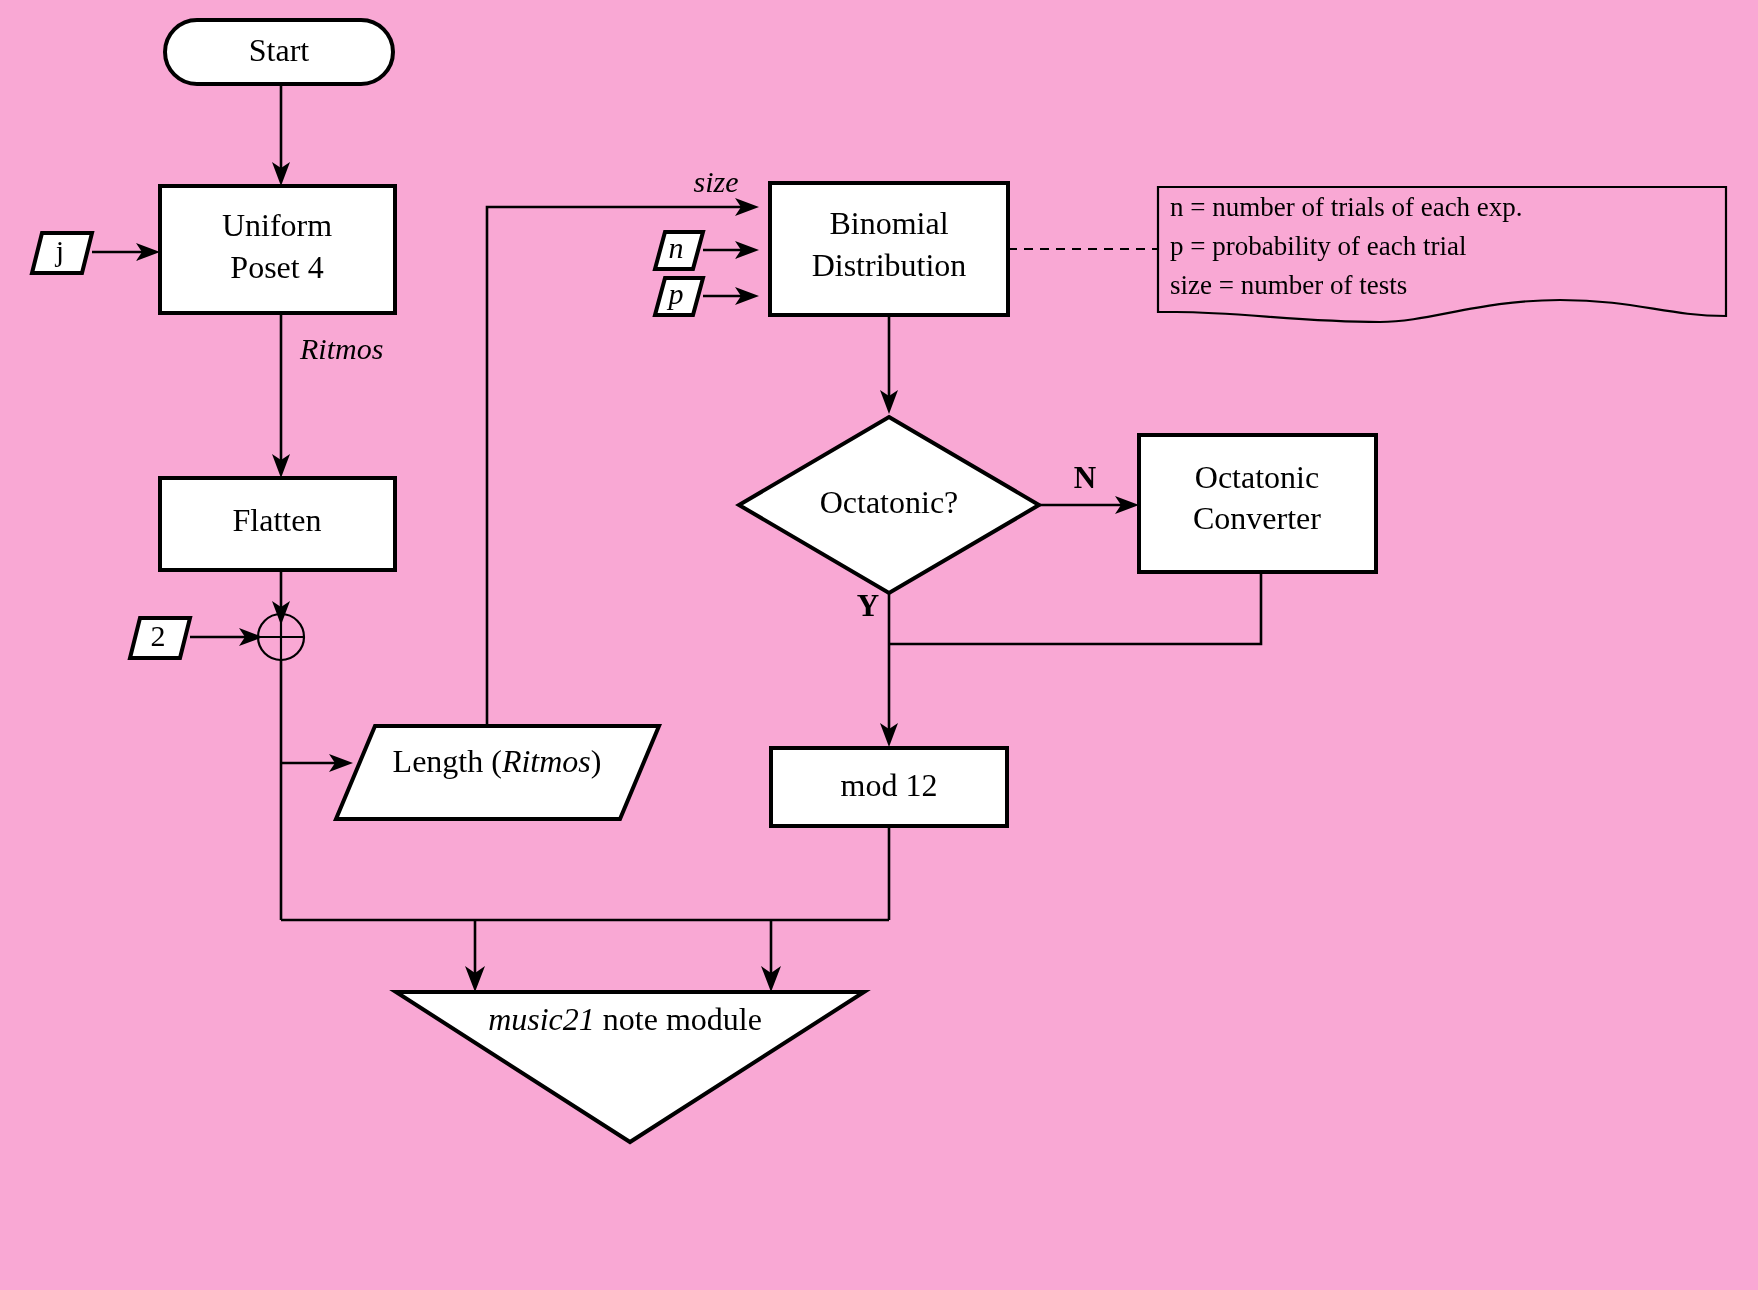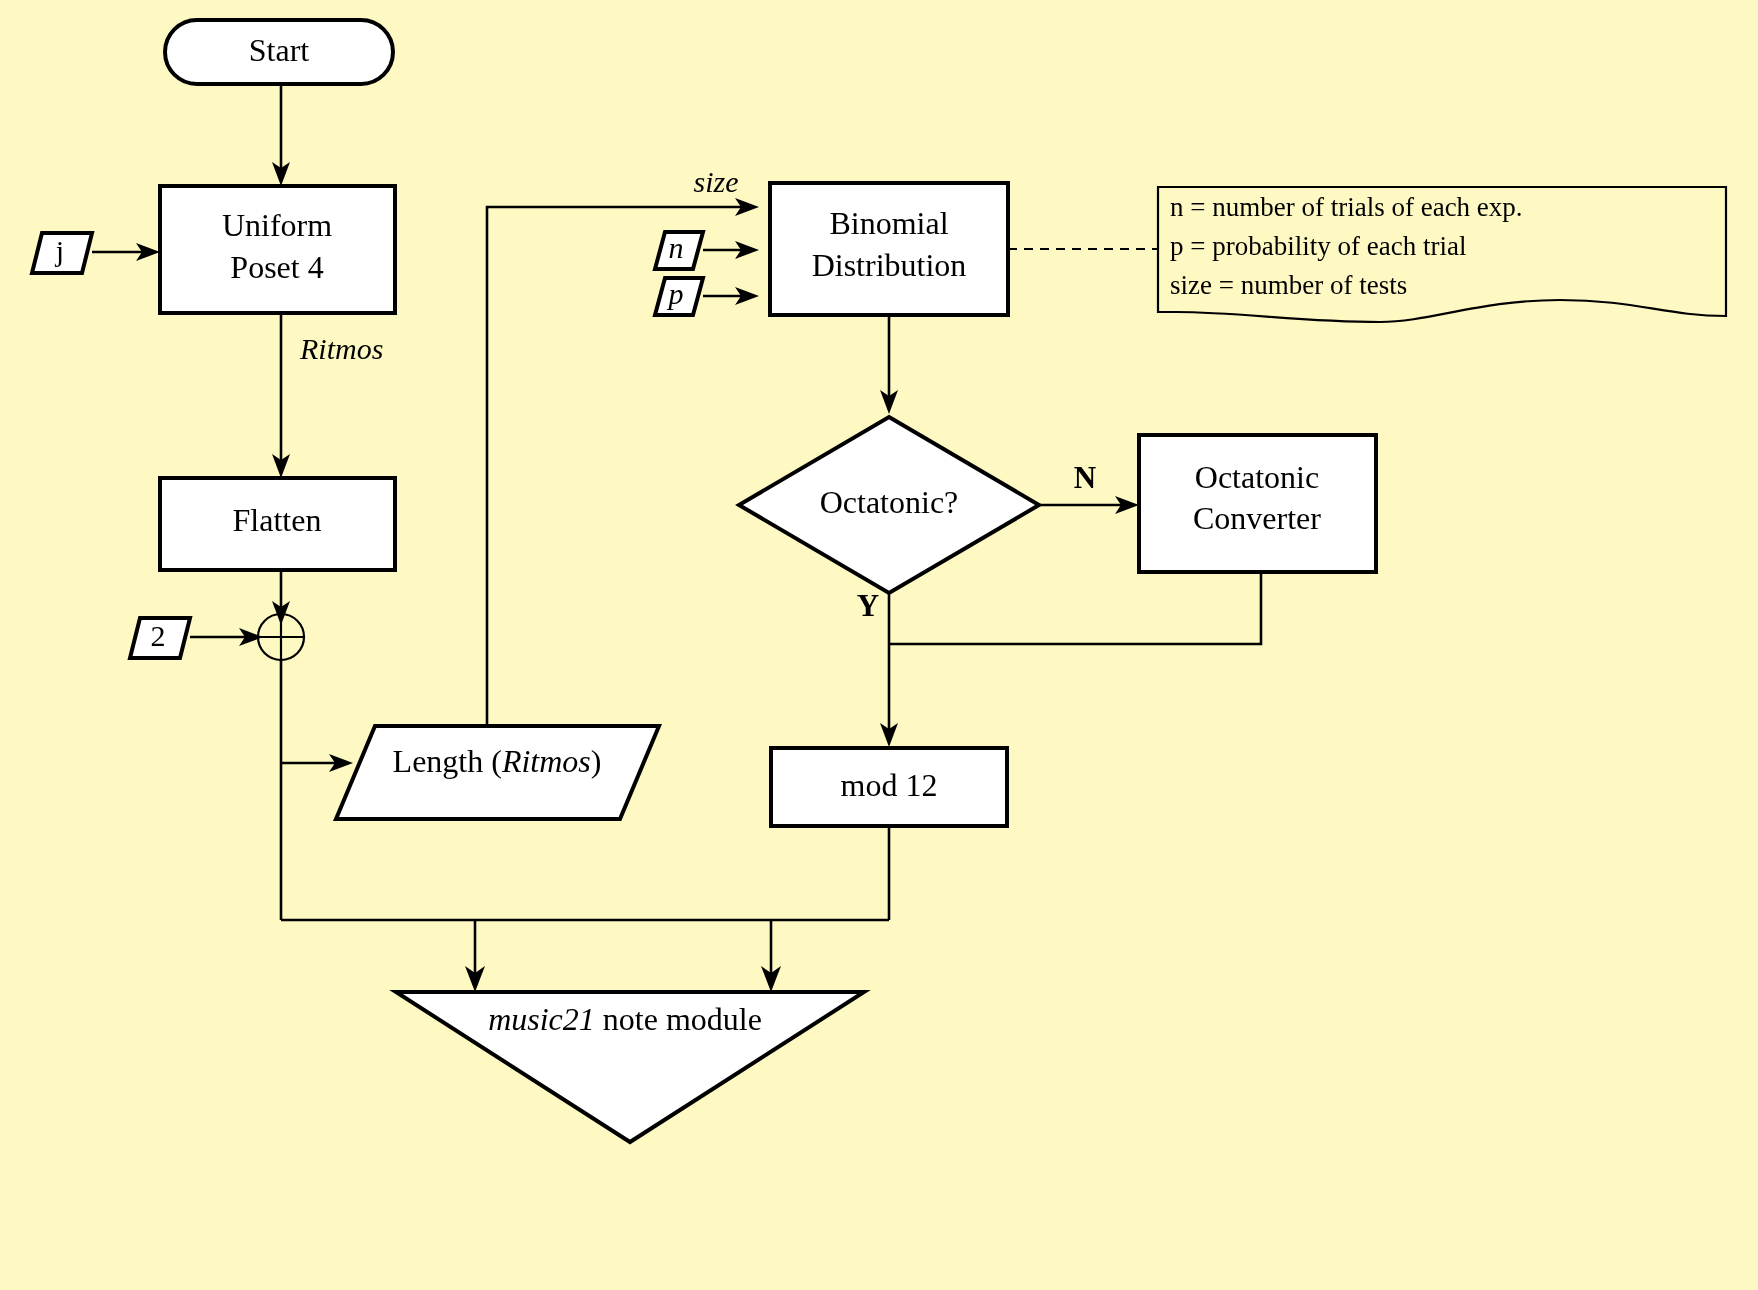--- a/index.html
+++ b/index.html
@@ -5,21 +5,21 @@
 <style>
   html, body {
     margin: 0;
     padding: 0;
     background: #ffffff;
   }
   #stage {
     position: relative;
     width: 1758px;
     height: 1290px;
-    background: #fef9c3;
+    background: #f9a8d4;
     overflow: hidden;
     font-family: "Liberation Serif", "DejaVu Serif", serif;
   }
   #diagram-svg {
     position: absolute;
     left: 0;
     top: 0;
     width: 1758px;
     height: 1290px;
   }

